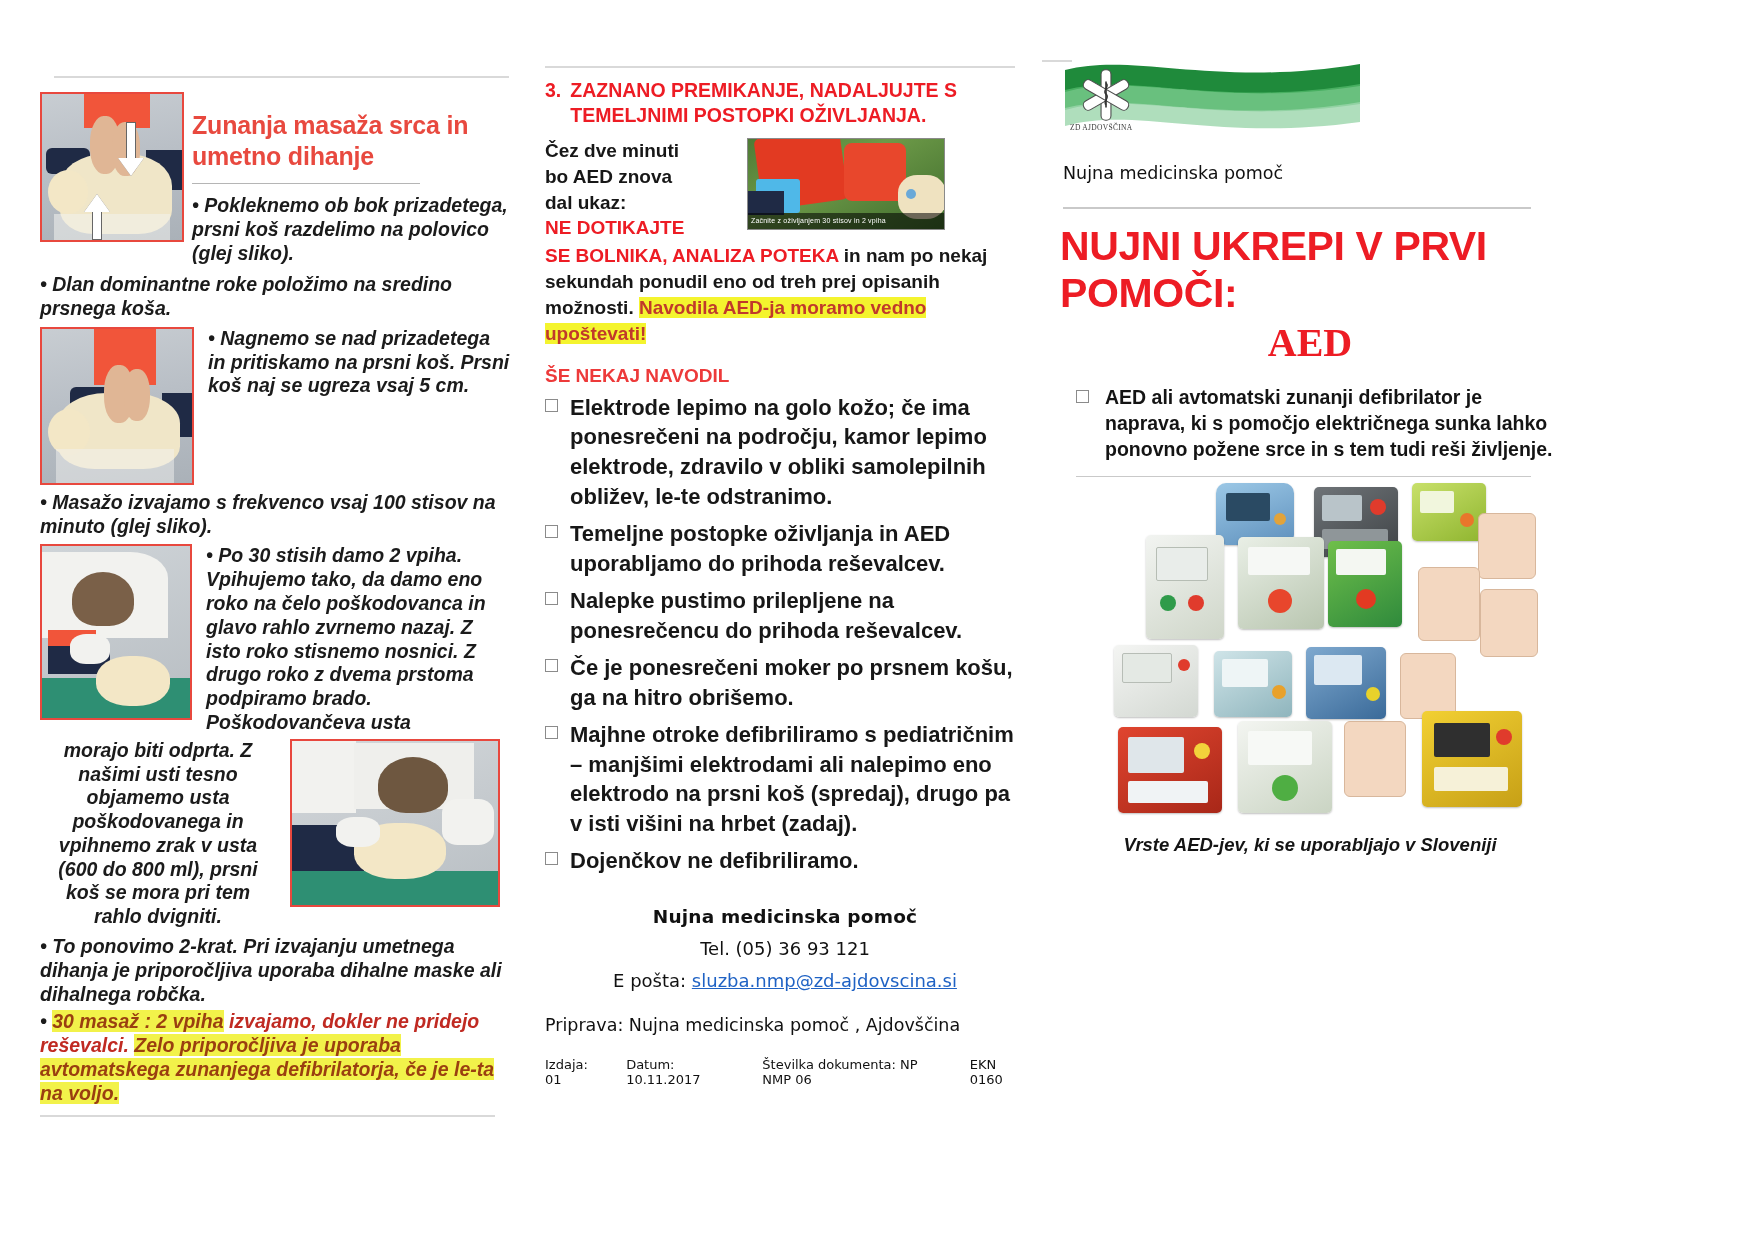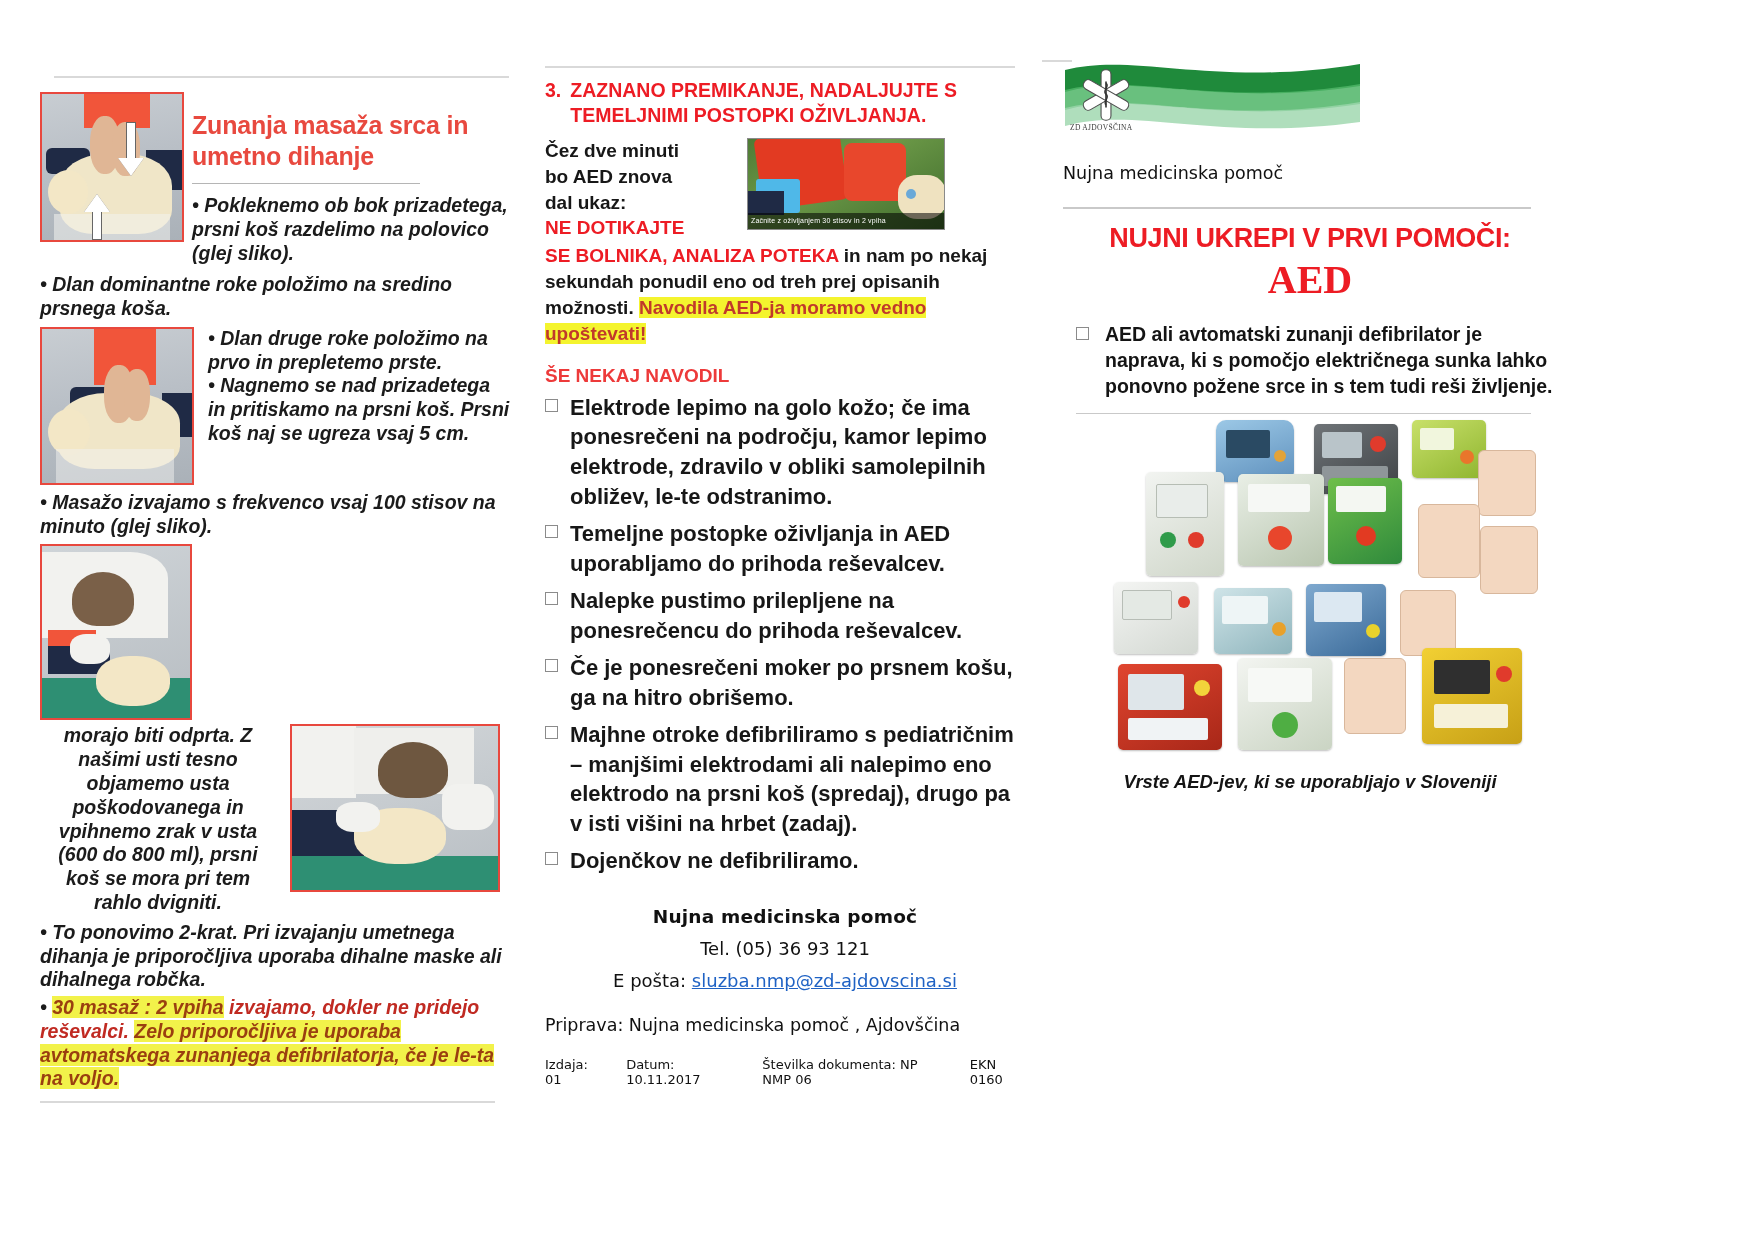--- a/index.html
+++ b/index.html
@@ -148,22 +148,22 @@
     position:absolute; left:5px; top:63px;
     font-size: 7.5px; letter-spacing: 0.3px;
     font-family:"Liberation Serif", serif; color:#3a3a3a;
   }
   .r-sub {
     font-family:"DejaVu Sans", sans-serif;
     font-size:17.5px; margin: 18px 0 0 3px;
   }
   .r-rule { width: 468px; height:1.5px; background:#c9c9c9; margin: 24px 0 14px 3px; }
   .r-title1 {
-    color:#ed1c24; font-weight:bold; font-size: 27px;
-    text-align:center; letter-spacing:-0.4px;
+    color:#ed1c24; font-weight:bold; font-size: 41px;
+    letter-spacing:-0.4px;
     font-family:"Liberation Sans", sans-serif;
   }
   .r-title2 {
     color:#ed1c24; font-weight:bold; font-size: 40px;
     text-align:center; font-family:"Liberation Serif", serif;
     margin-top: 2px;
   }
   .r-list { list-style:none; margin: 18px 0 0 0; padding:0; }
   .r-list li {
     display:flex; gap:16px; margin-bottom: 12px;
@@ -253,40 +253,42 @@
         <div class="ph-navy" style="left:28px;top:58px;width:40px;height:24px;border-radius:6px;"></div>
         <div class="ph-navy" style="left:120px;top:64px;width:34px;height:44px;"></div>
         <div class="ph-torso" style="left:16px;top:64px;width:122px;height:76px;"></div>
         <div class="ph-head" style="left:6px;top:80px;width:42px;height:46px;"></div>
         <div class="ph-hand" style="left:62px;top:36px;width:30px;height:58px;"></div>
         <div class="ph-hand" style="left:82px;top:40px;width:26px;height:52px;"></div>
         <div class="ph-white" style="left:14px;top:120px;width:118px;height:34px;opacity:.5;"></div>
       </div>
 
       <div style="flex:1;">
-        <div class="body-it">• Dlan druge roke položimo na prvo in prepletemo prste.</div>
         <div class="body-it">• Nagnemo se nad prizadetega in pritiskamo na prsni koš. Prsni koš naj se ugreza vsaj 5 cm.</div>
       </div>
     </div>
 
     <div class="body-it" style="margin-top:6px;">• Masažo izvajamo s frekvenco vsaj 100 stisov na minuto (glej sliko).</div>
 
     <div style="display:flex; gap:14px; margin-top:6px;">
 
       <div class="photo" style="width:152px;height:176px;">
         <div class="ph-sky" style="background:linear-gradient(160deg,#cfd4d8,#b7bdc2);"></div>
         <div class="ph-white" style="left:0;top:6px;width:126px;height:86px;border-radius:0 30% 0 0;"></div>
         <div class="ph-hand" style="left:30px;top:26px;width:62px;height:54px;background:#7a6048;border-radius:50% 50% 40% 40%;"></div>
         <div class="ph-red" style="left:6px;top:84px;width:48px;height:28px;"></div>
         <div class="ph-navy" style="left:6px;top:100px;width:62px;height:28px;"></div>
         <div class="ph-green" style="left:0;top:132px;width:152px;height:44px;"></div>
         <div class="ph-head" style="left:54px;top:110px;width:74px;height:50px;border-radius:45%;"></div>
         <div class="ph-white" style="left:28px;top:88px;width:40px;height:30px;border-radius:40%;"></div>
       </div>
 
+      <div style="flex:1;">
+        <div class="body-it">• Po 30 stisih damo 2 vpiha. Vpihujemo tako, da damo eno roko na čelo poškodovanca in glavo rahlo zvrnemo nazaj. Z isto roko stisnemo nosnici. Z drugo roko z dvema prstoma podpiramo brado. Poškodovančeva usta</div>
+      </div>
     </div>
 
     <div style="display:flex; gap:14px; margin-top:4px;">
       <div style="width:236px;text-align:center;">
         <div class="body-it">morajo biti odprta. Z našimi usti tesno objamemo usta poškodovanega in vpihnemo zrak v usta (600 do 800 ml), prsni koš se mora pri tem rahlo dvigniti.</div>
       </div>
 
       <div class="photo" style="width:210px;height:168px;">
         <div class="ph-sky" style="background:linear-gradient(160deg,#d4d8db,#b8bec3);"></div>
         <div class="ph-white" style="left:0;top:0;width:64px;height:72px;"></div>

